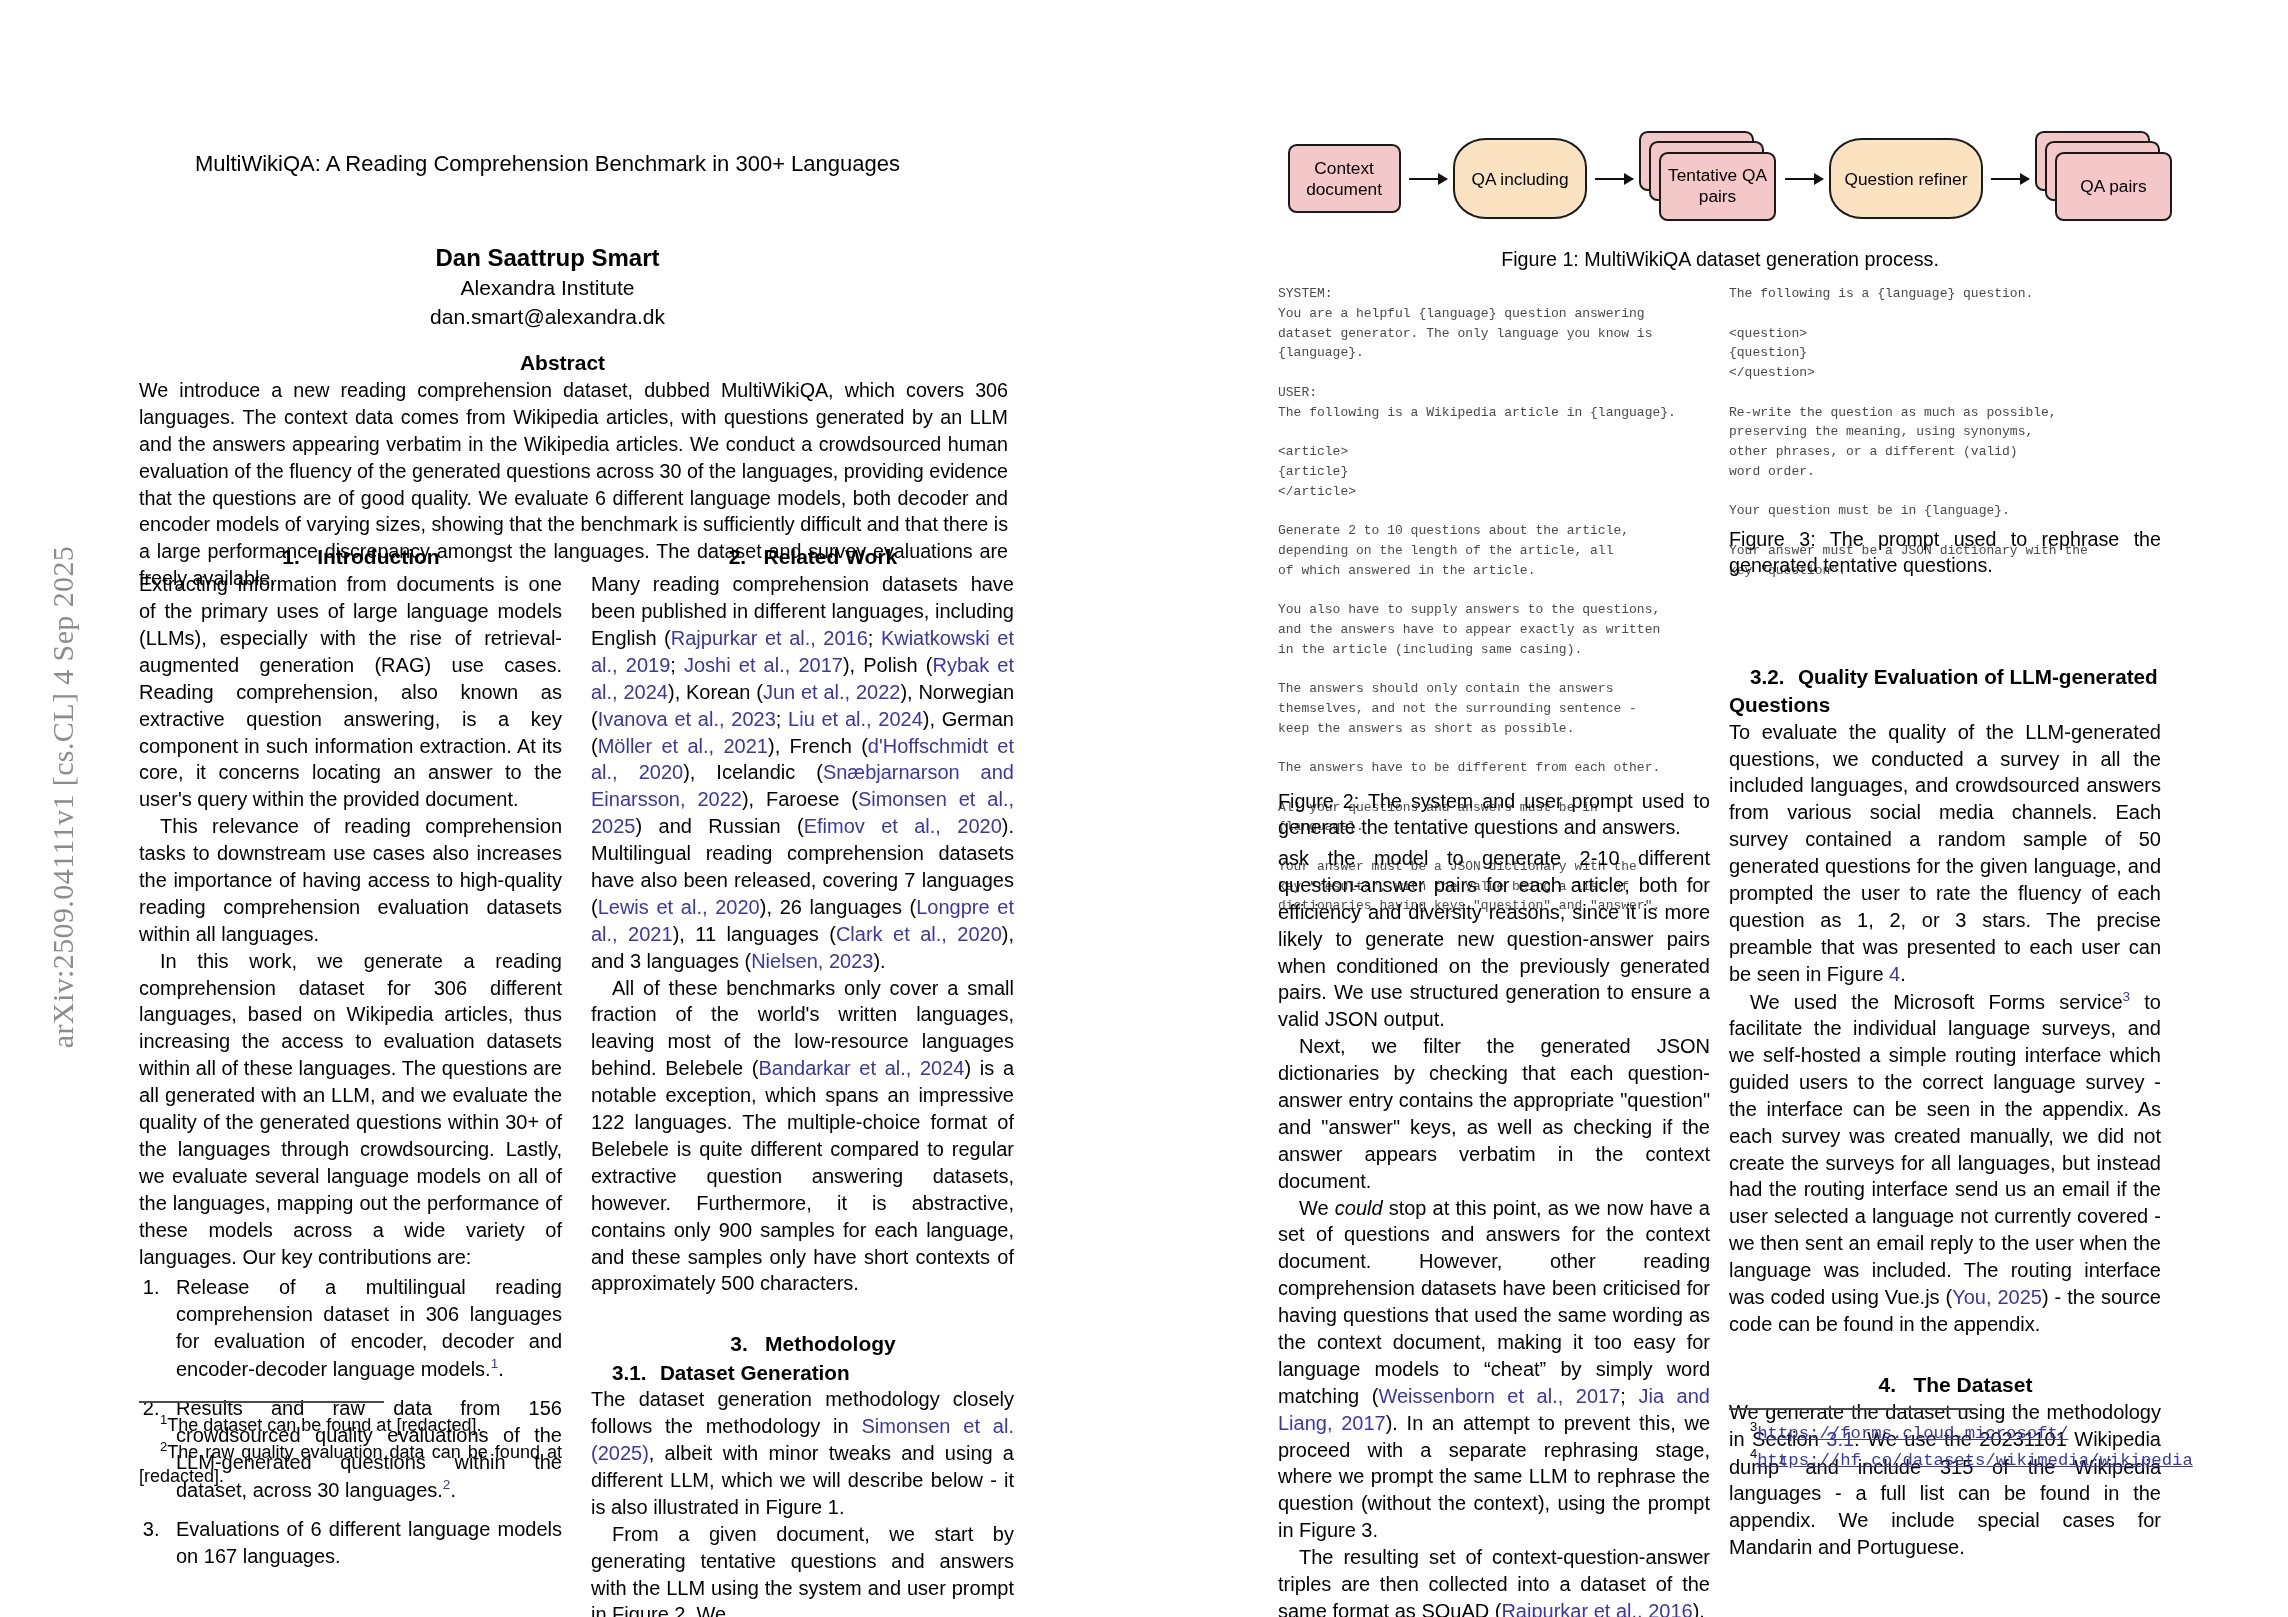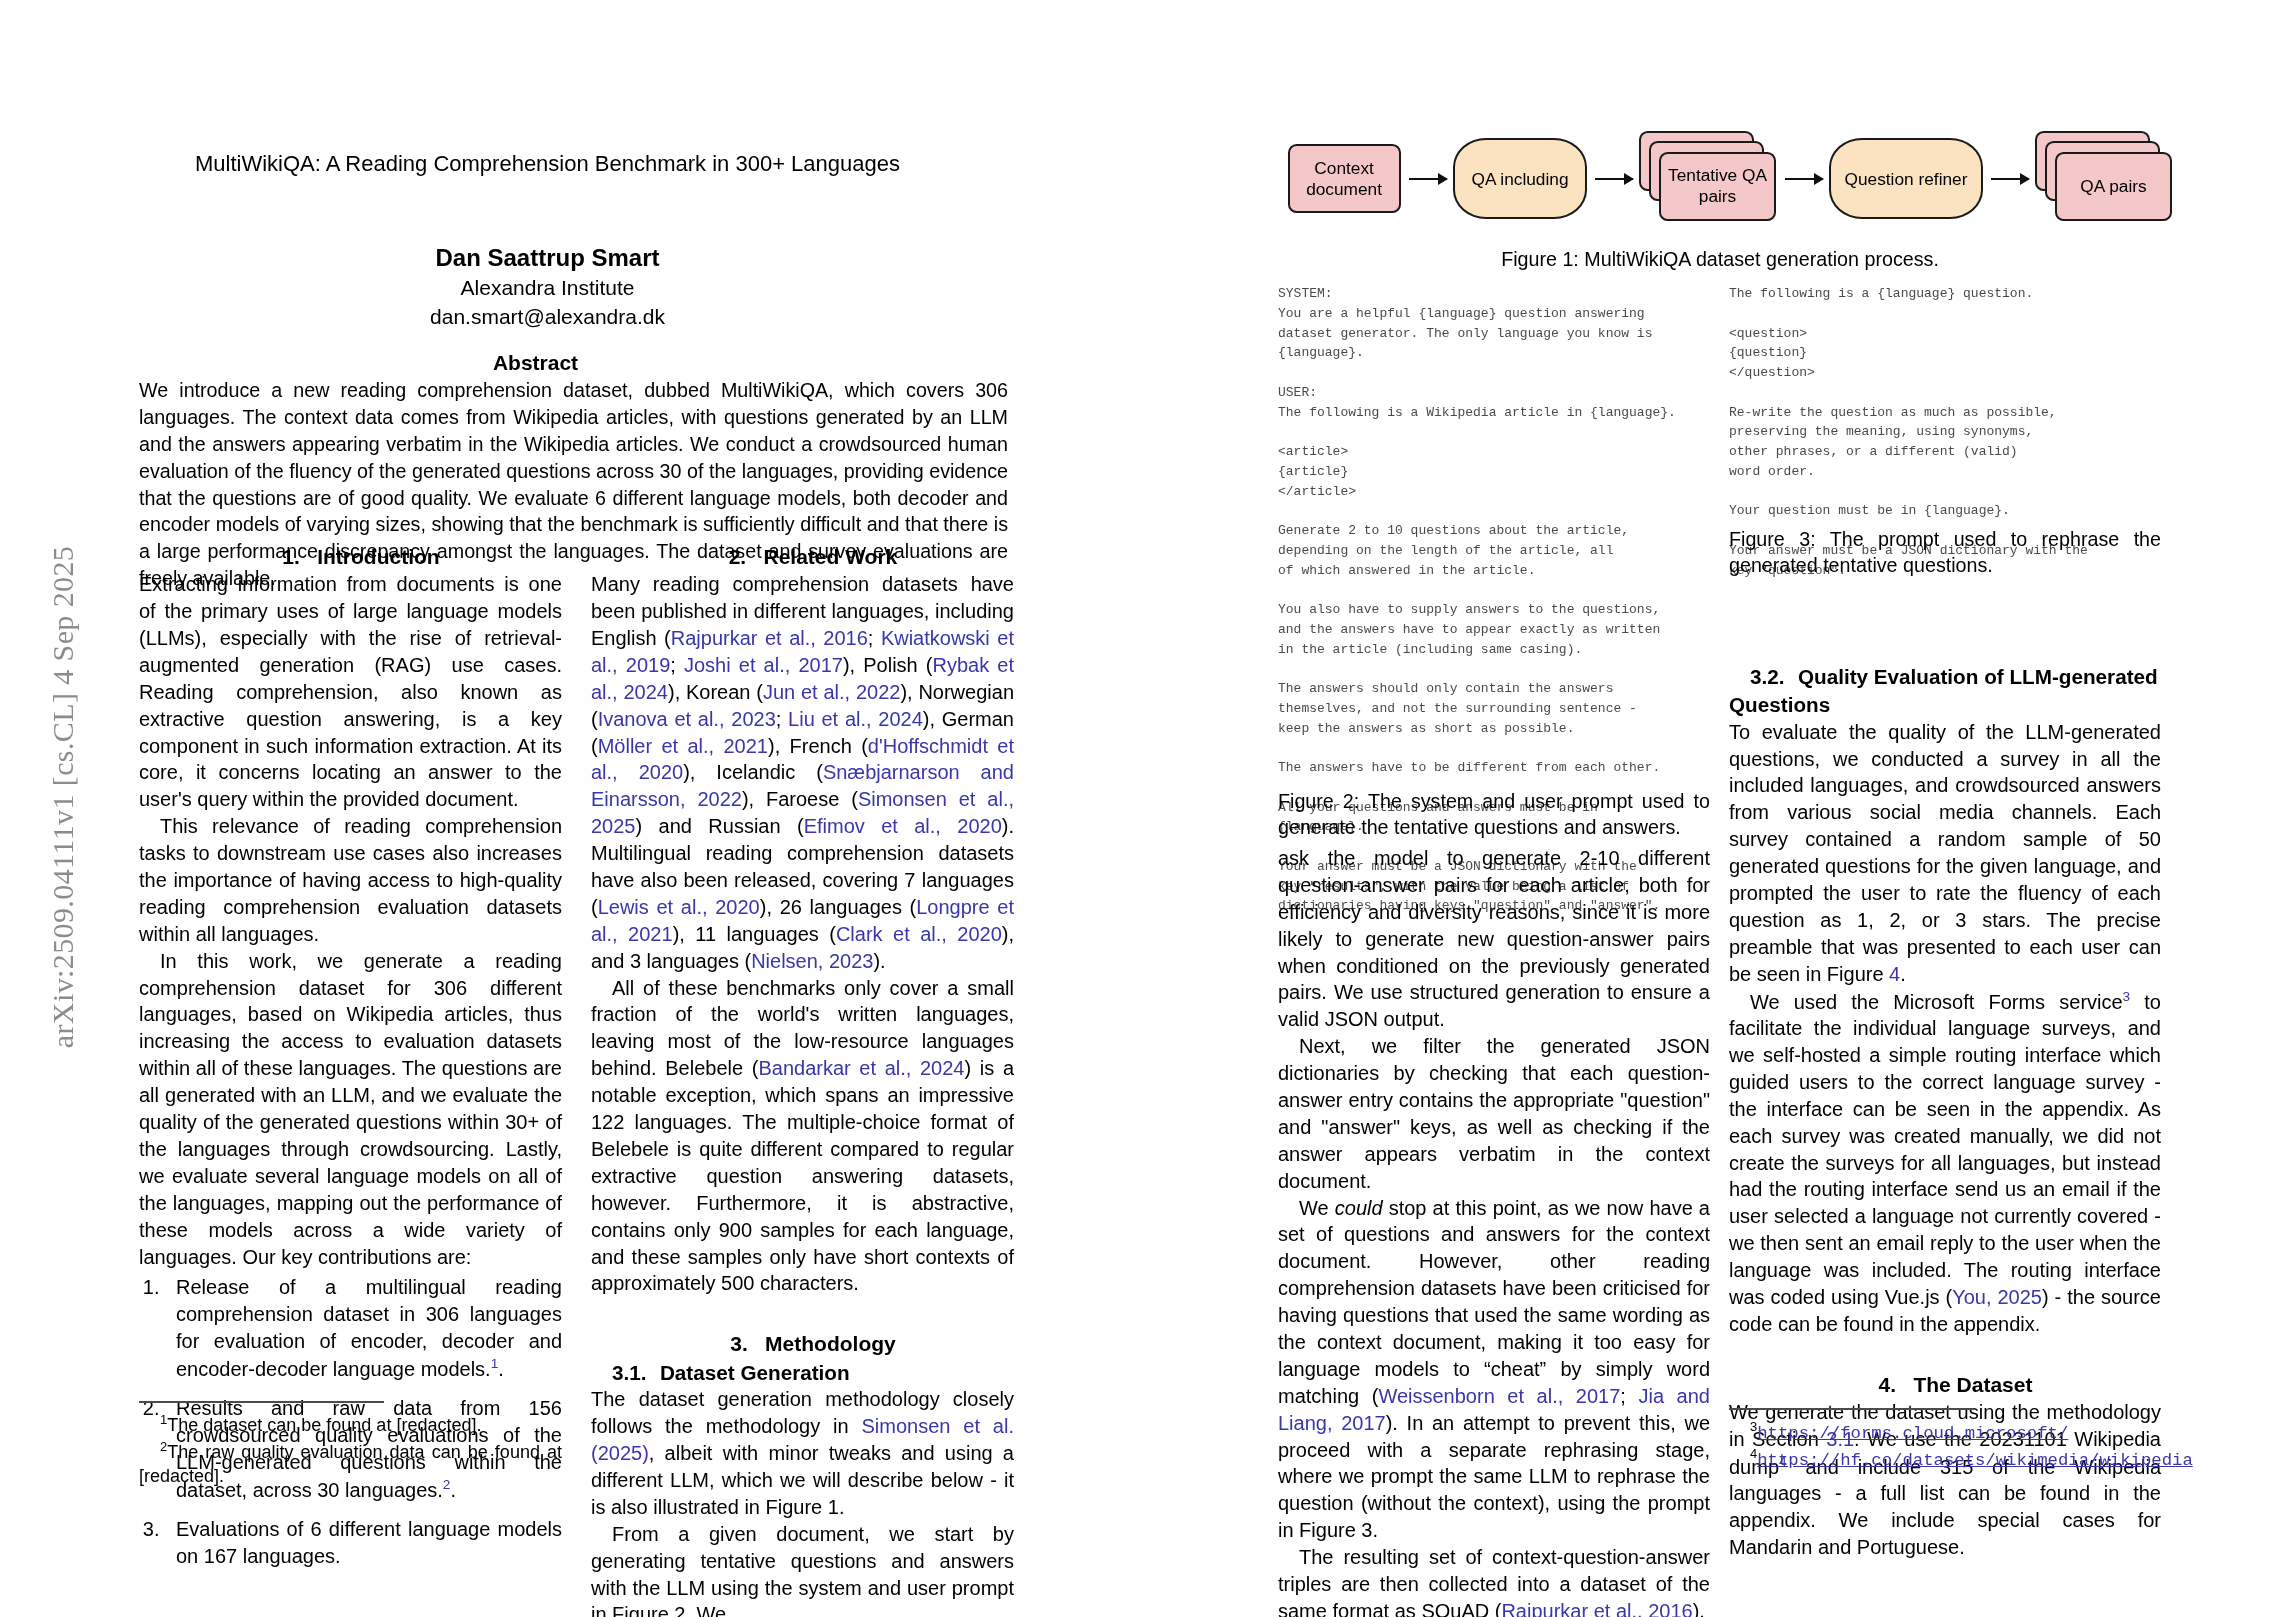--- a/index.html
+++ b/index.html
@@ -36,21 +36,21 @@
     font-size:22px; font-weight:normal; line-height:1.32; text-align:center;
   }
   .author{
     position:absolute; left:139px; top:242px; width:817px; text-align:center;
   }
   .author .name{ font-size:24px; font-weight:bold; line-height:1.35; }
   .author .aff{ font-size:21px; line-height:1.35; }
   .author .mail{ font-size:21px; line-height:1.35; }
 
   .abs-head{
-    position:absolute; left:127px; top:351px; width:817px;
+    position:absolute; left:154px; top:351px; width:817px;
     text-align:center; font-size:21px; font-weight:bold;
   }
   .abstract{
     position:absolute; left:139px; top:377px; width:869px;
     font-size:19.7px; line-height:1.365; text-align:justify;
     text-justify:inter-word; hyphens:auto;
   }
 
   
   .col{ position:absolute; font-size:20px; line-height:1.345; text-align:justify; hyphens:auto; }

